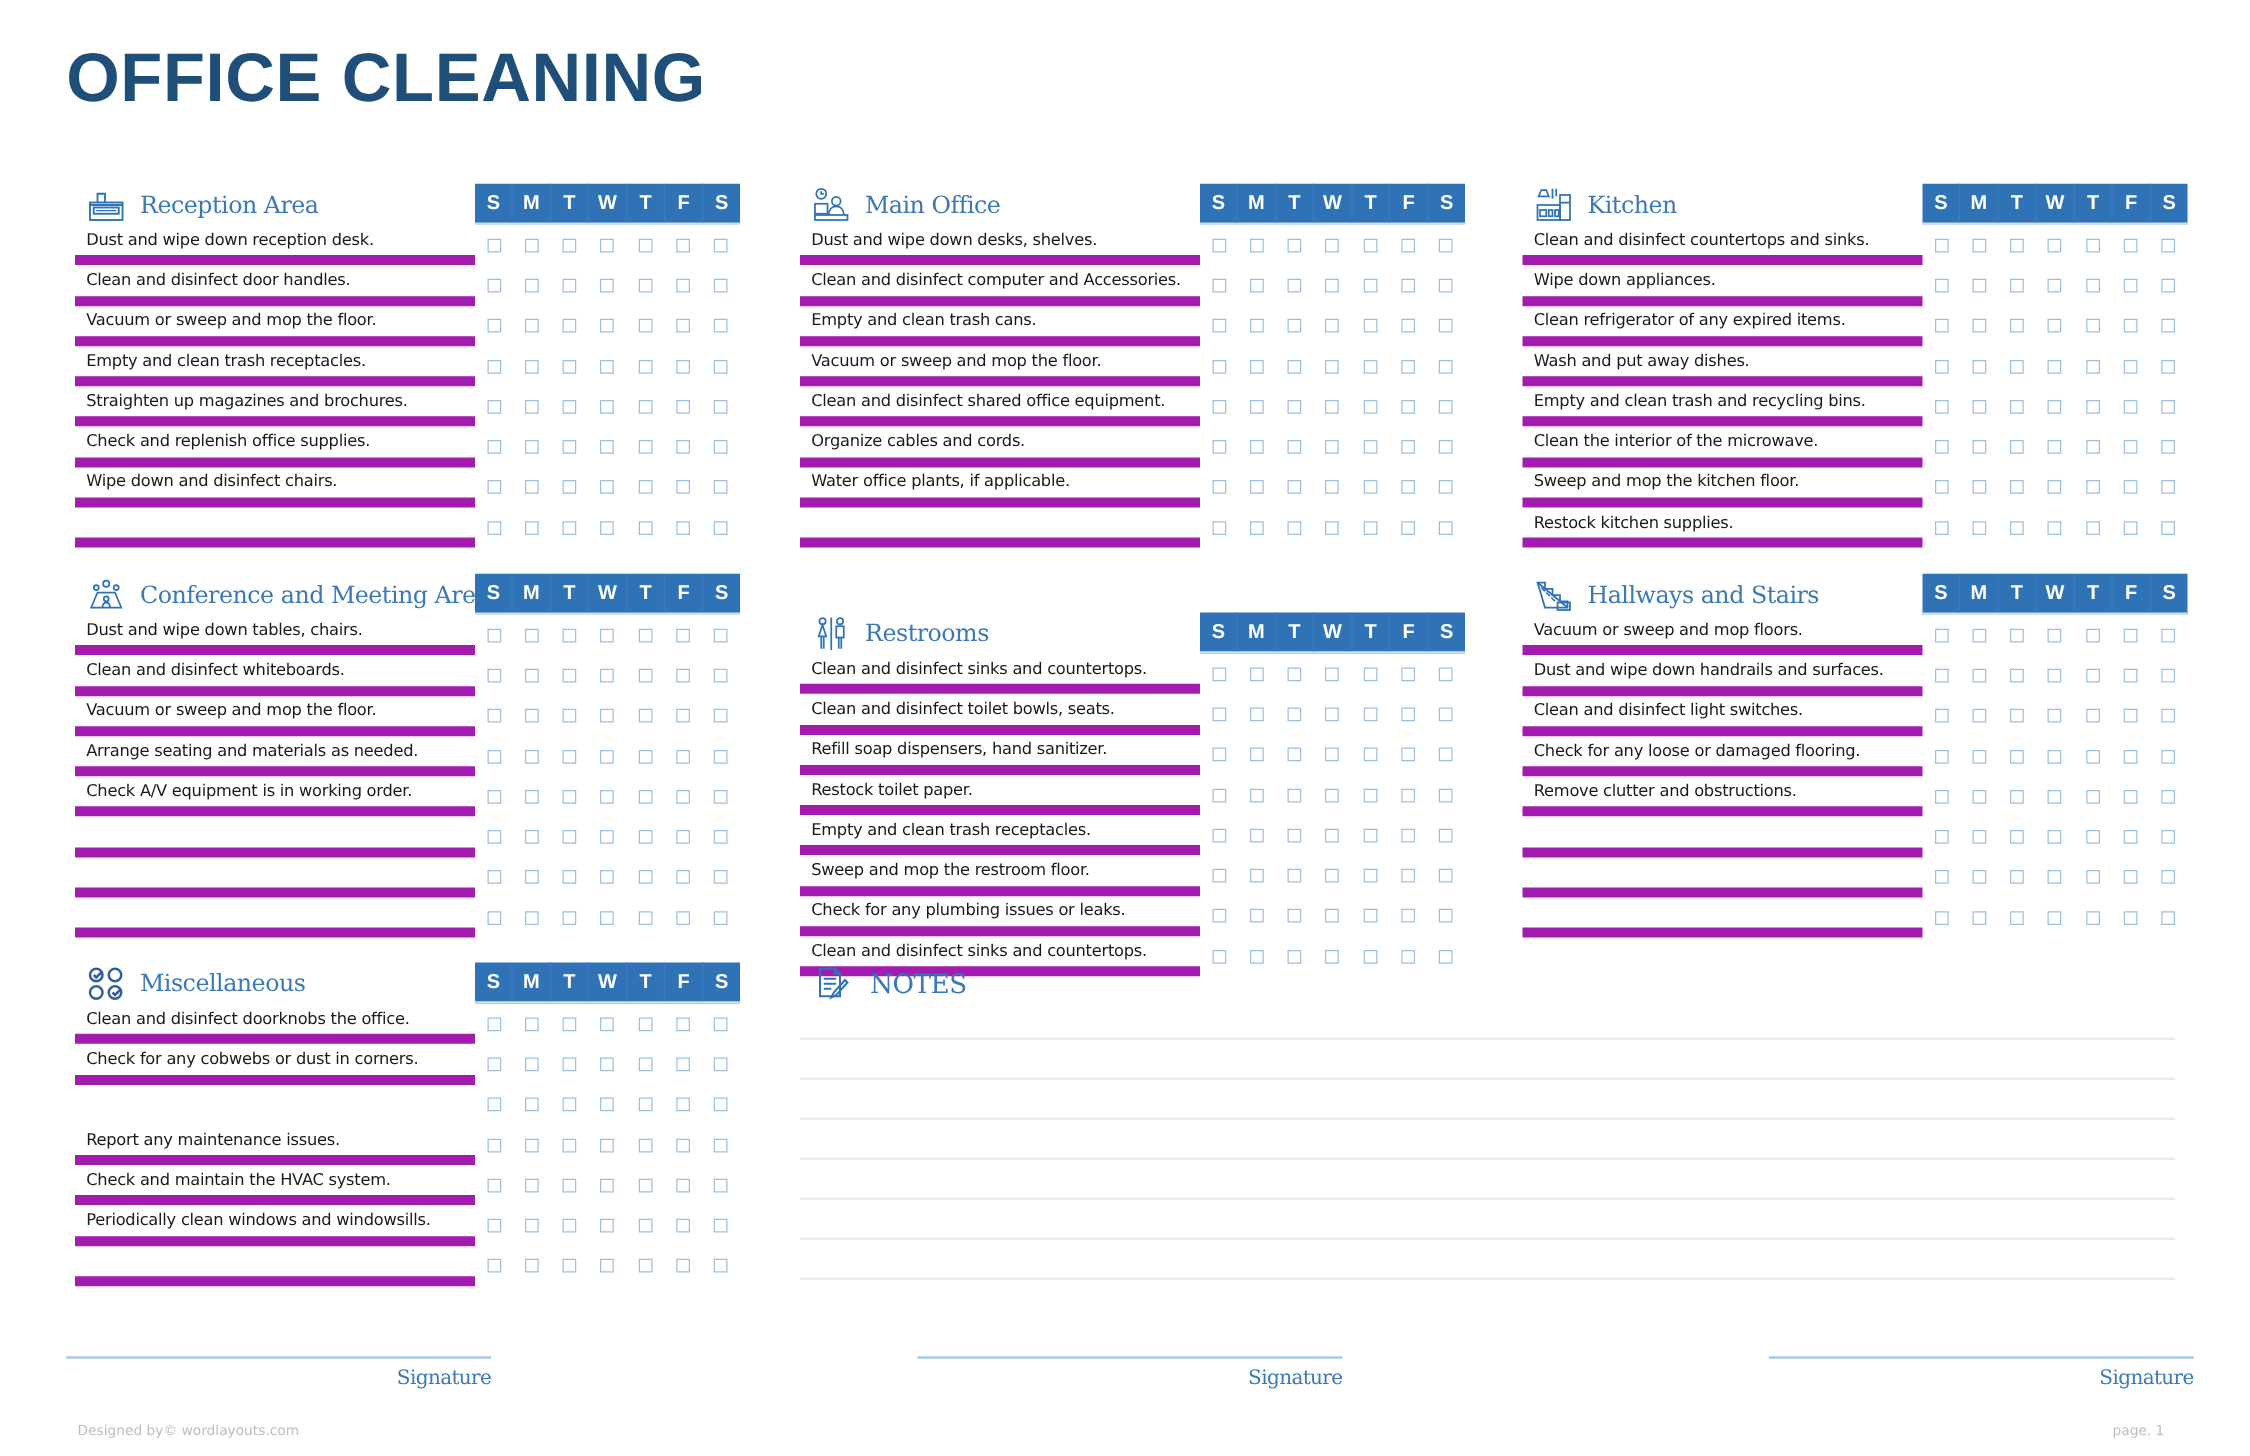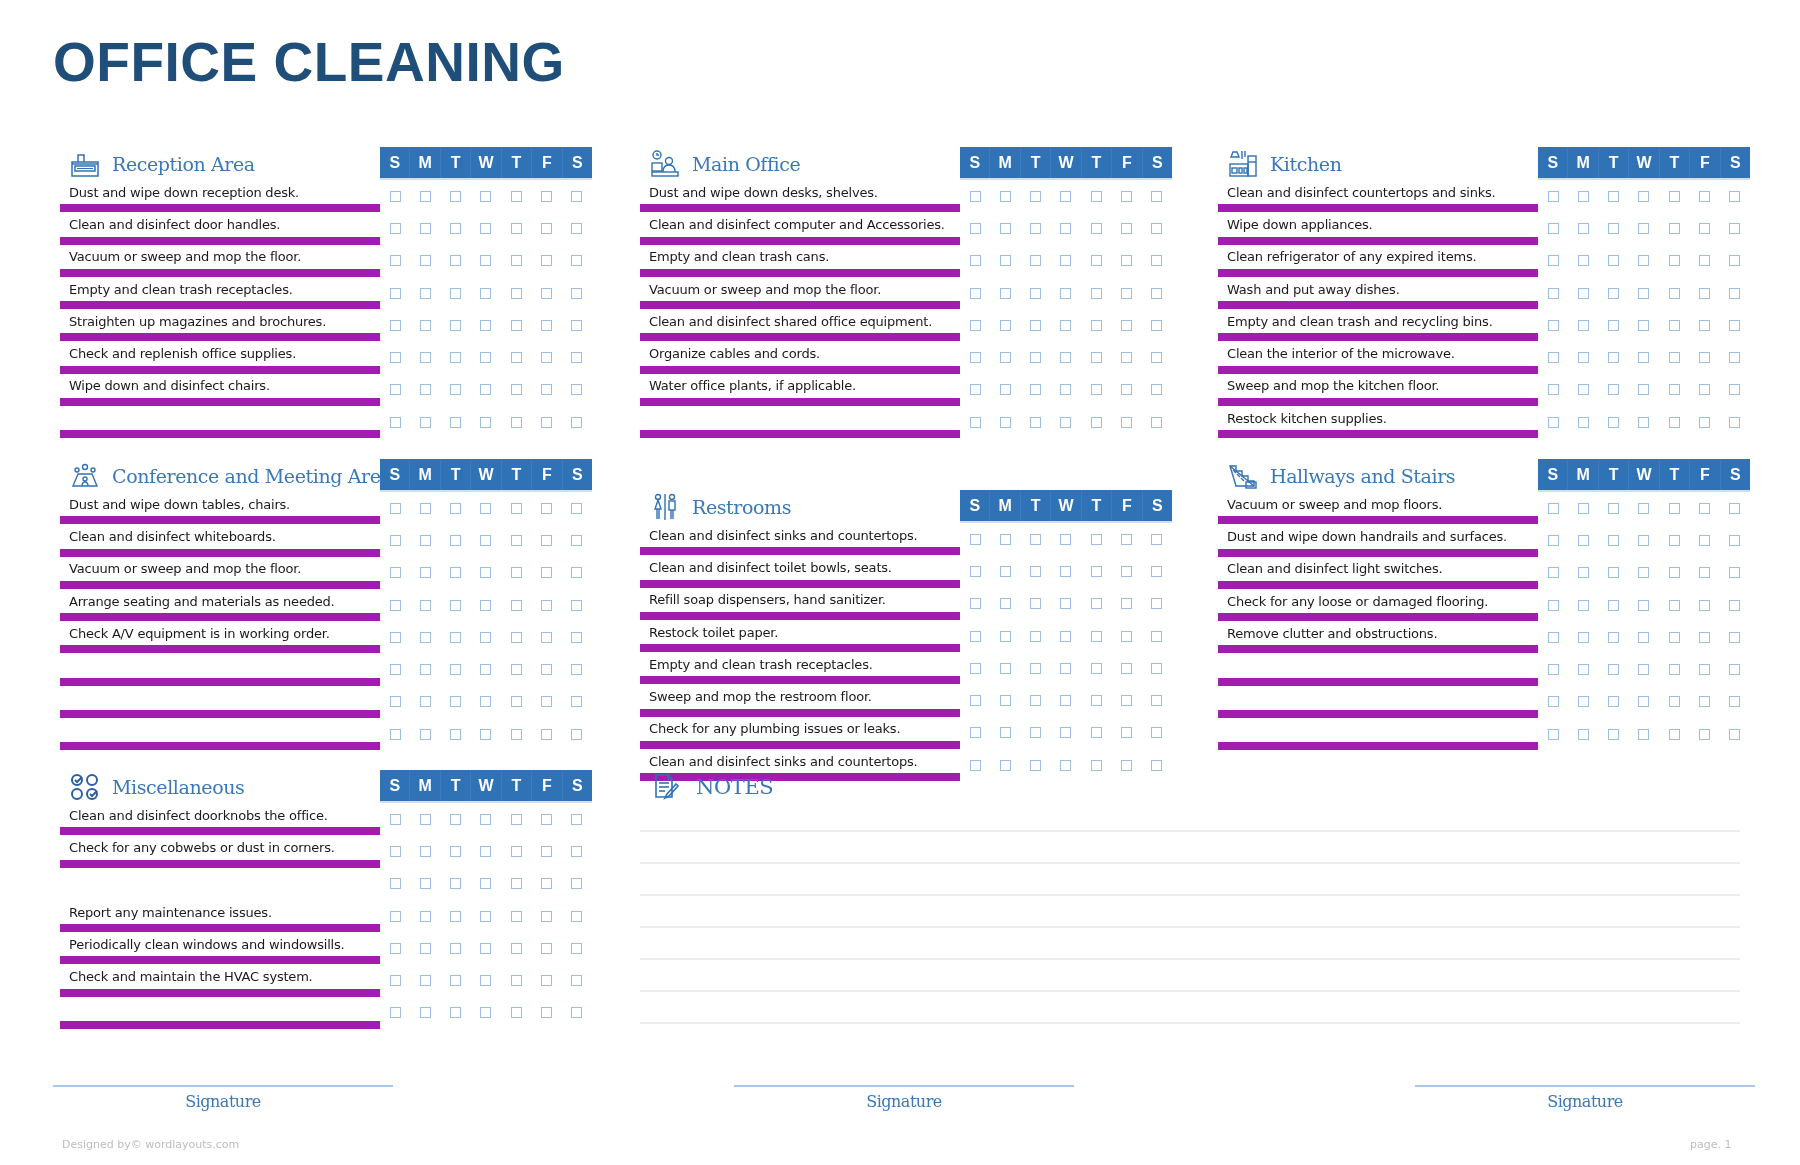--- a/index.html
+++ b/index.html
@@ -42,21 +42,21 @@
   .row-checks { position: absolute; left: 320px; top: 0; width: 212px; height: 32.3px; display: flex; align-items: center; }
   .row-checks .cb { flex: 1; display: flex; justify-content: center; }
   .row-checks .cb i {
     display: block; width: 11px; height: 11px; border: 1.5px solid #9dbfe2; background: #fff;
   }
 
   .notes { position: absolute; left: 640px; top: 770px; width: 1110px; }
   .notes .sec-title { font-size: 21px; margin-left: 14px; }
   .notes-line { position: absolute; left: 0; width: 1100px; height: 0; border-top: 2px solid #ececec; }
 
-  .sig { position: absolute; top: 1085px; width: 340px; text-align: center; }
+  .sig { position: absolute; top: 1085px; width: 340px; text-align: right; }
   .sig-line { height: 0; border-top: 2px solid #a9c7e6; }
   .sig-label { font-family: "DejaVu Serif", serif; font-size: 16px; color: #3a78b8; margin-top: 5px; letter-spacing: -0.5px; }
 
   .footer-left { position: absolute; left: 62px; top: 1138px; font-family: "DejaVu Sans", sans-serif; font-size: 11px; color: #bdbdbd; }
   .footer-right { position: absolute; left: 1690px; top: 1138px; font-family: "DejaVu Sans", sans-serif; font-size: 11px; color: #bdbdbd; }
 </style>
 </head>
 <body>
 
 <div class="page-title">OFFICE CLEANING</div>
@@ -1591,47 +1591,47 @@
           </span>
           <span class="cb">
             <i></i>
           </span>
           <span class="cb">
             <i></i>
           </span>
         </div>
       </div>
       <div class="row">
+        <div class="row-text">Check and maintain the HVAC system.</div>
+        <div class="row-checks">
+          <span class="cb">
+            <i></i>
+          </span>
+          <span class="cb">
+            <i></i>
+          </span>
+          <span class="cb">
+            <i></i>
+          </span>
+          <span class="cb">
+            <i></i>
+          </span>
+          <span class="cb">
+            <i></i>
+          </span>
+          <span class="cb">
+            <i></i>
+          </span>
+          <span class="cb">
+            <i></i>
+          </span>
+        </div>
+      </div>
+      <div class="row">
         <div class="row-text">Periodically clean windows and windowsills.</div>
-        <div class="row-checks">
-          <span class="cb">
-            <i></i>
-          </span>
-          <span class="cb">
-            <i></i>
-          </span>
-          <span class="cb">
-            <i></i>
-          </span>
-          <span class="cb">
-            <i></i>
-          </span>
-          <span class="cb">
-            <i></i>
-          </span>
-          <span class="cb">
-            <i></i>
-          </span>
-          <span class="cb">
-            <i></i>
-          </span>
-        </div>
-      </div>
-      <div class="row">
-        <div class="row-text">Check and maintain the HVAC system.</div>
         <div class="row-checks">
           <span class="cb">
             <i></i>
           </span>
           <span class="cb">
             <i></i>
           </span>
           <span class="cb">
             <i></i>
           </span>

